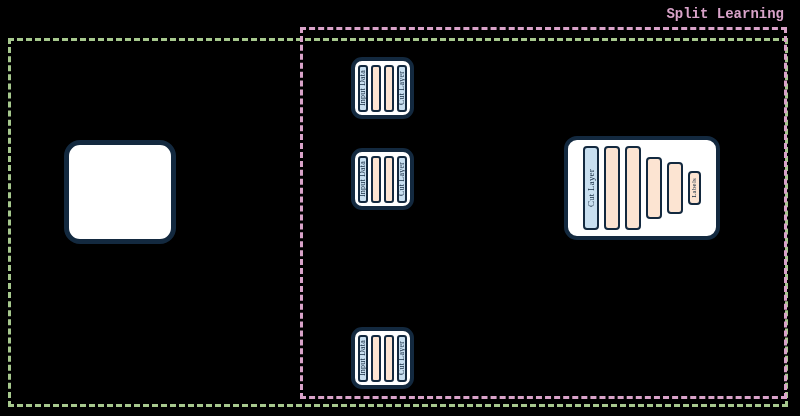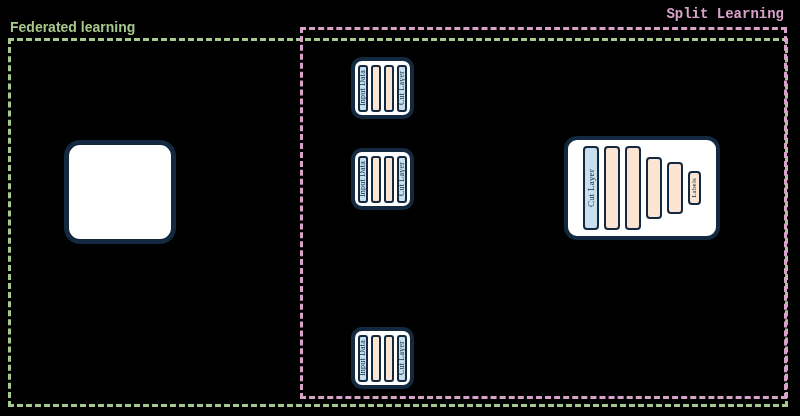--- a/index.html
+++ b/index.html
@@ -101,21 +101,20 @@
   .server-group .labels-bar .vtext { font-size: 7px; }
 </style>
 </head>
 <body>
 
 <div class="canvas">
 
   <div class="region fed-box"></div>
   <div class="region split-box"></div>
 
-  <div class="region-label fed-label">Federated learning</div>
   <div class="region-label split-label">Split Learning</div>
 
   <div class="server-square"></div>
 
   <div class="client-group cg1">
     <div class="bar blue">
       <span class="vtext">Input Data</span>
     </div>
     <div class="bar peach"></div>
     <div class="bar peach"></div>

